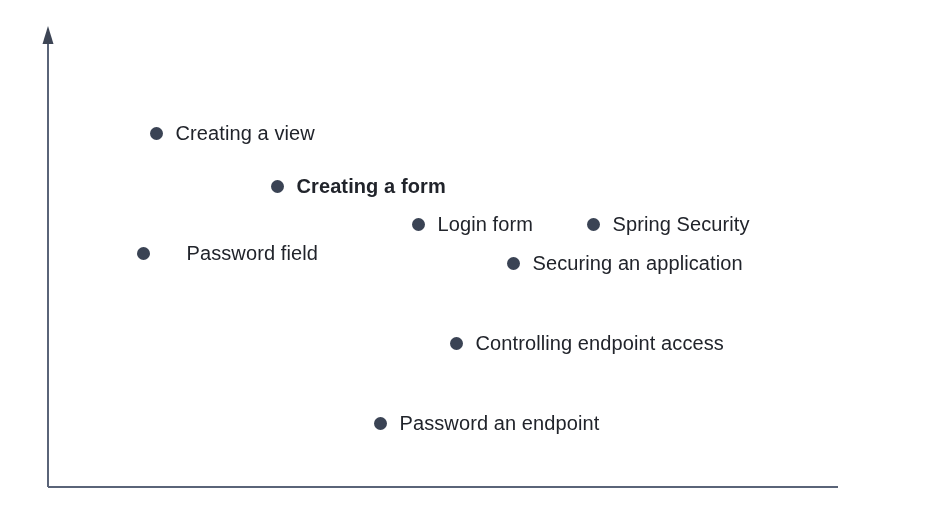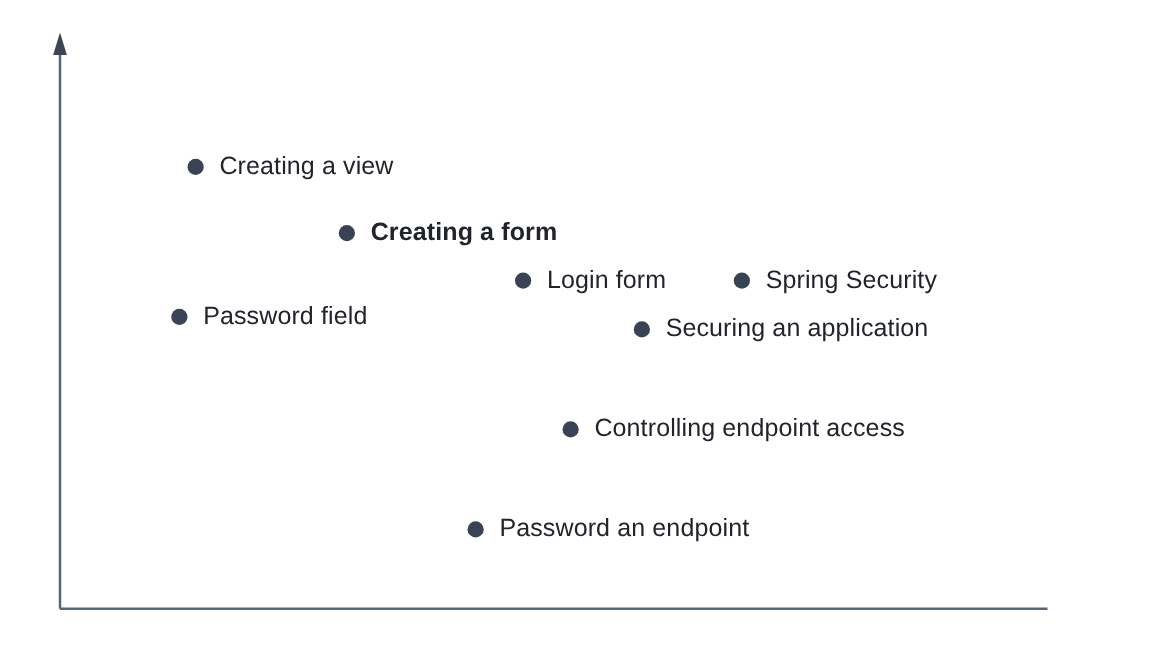--- a/index.html
+++ b/index.html
@@ -70,21 +70,21 @@
         <span class="point-label" style="color: rgb(33, 36, 43); font-weight: bold;">Creating a form</span>
       </div>
       <div class="point" style="left: 411.5px; top: 224px;">
         <span class="dot" style="background: rgb(58, 67, 84); width: 13px; height: 13px;"></span>
         <span class="point-label" style="color: rgb(33, 36, 43);">Login form</span>
       </div>
       <div class="point" style="left: 586.5px; top: 224px;">
         <span class="dot" style="background: rgb(58, 67, 84); width: 13px; height: 13px;"></span>
         <span class="point-label" style="color: rgb(33, 36, 43);">Spring Security</span>
       </div>
-      <div class="point" style="left: 136.5px; top: 253px;">
+      <div class="point" style="left: 136.5px; top: 253px; gap: 24px;">
         <span class="dot" style="background: rgb(58, 67, 84); width: 13px; height: 13px;"></span>
         <span class="point-label" style="color: rgb(33, 36, 43);">Password field</span>
       </div>
       <div class="point" style="left: 506.5px; top: 263px;">
         <span class="dot" style="background: rgb(58, 67, 84); width: 13px; height: 13px;"></span>
         <span class="point-label" style="color: rgb(33, 36, 43);">Securing an application</span>
       </div>
       <div class="point" style="left: 449.5px; top: 343px;">
         <span class="dot" style="background: rgb(58, 67, 84); width: 13px; height: 13px;"></span>
         <span class="point-label" style="color: rgb(33, 36, 43);">Controlling endpoint access</span>

